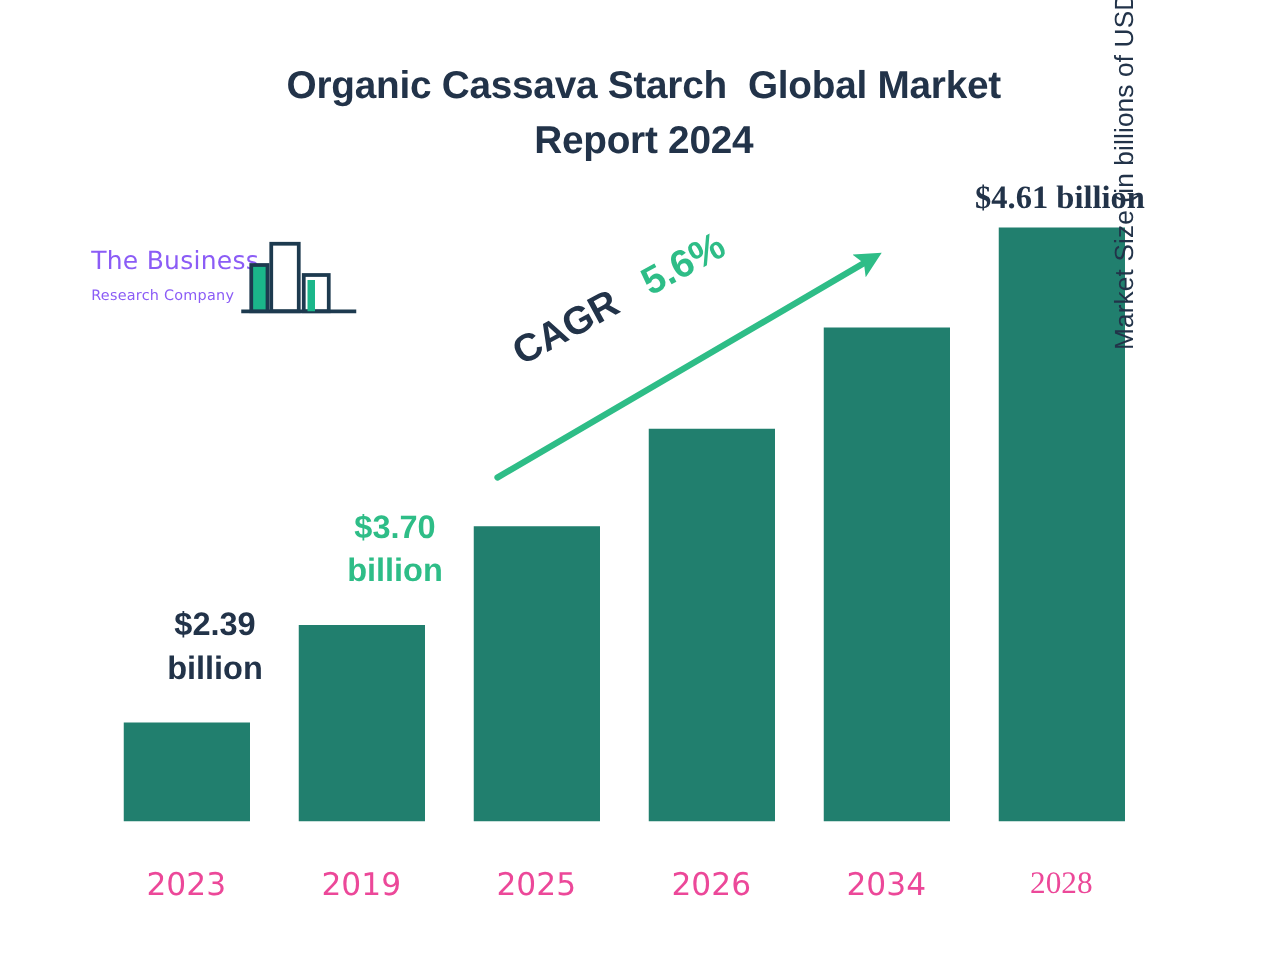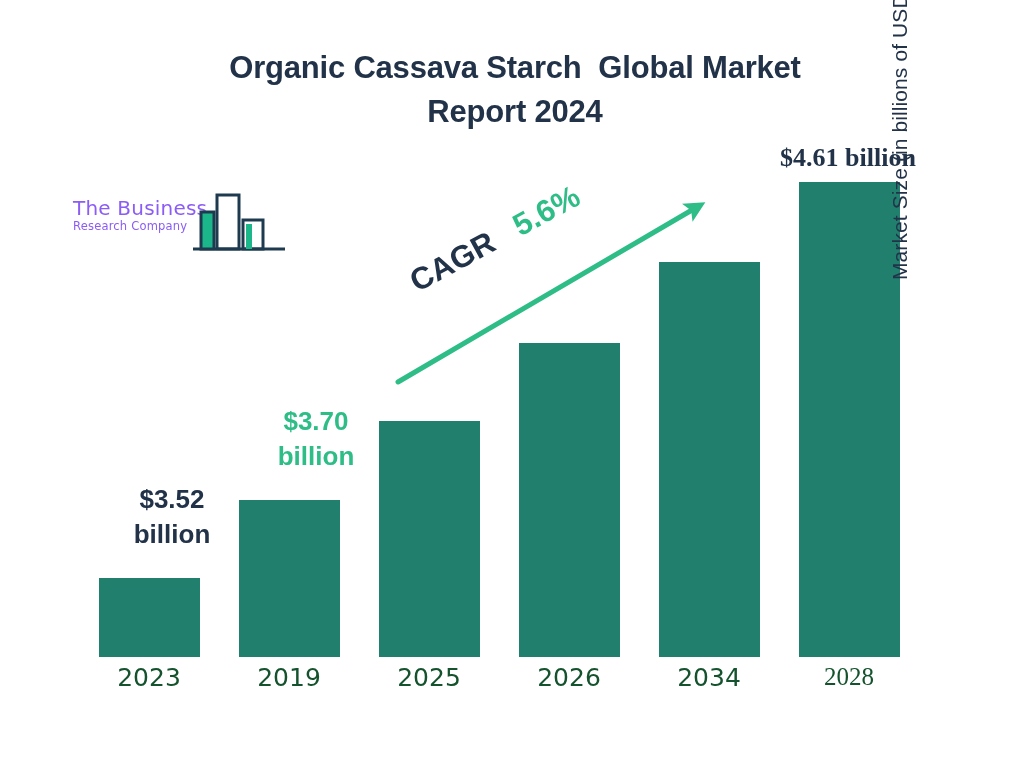--- a/index.html
+++ b/index.html
@@ -55,41 +55,41 @@
     font-family: "DejaVu Sans", sans-serif;
     letter-spacing: 0.2px;
     line-height: 1.05;
     white-space: nowrap;
   }
   #logo-line2 {
     font-size: 11.5px;
     font-family: "DejaVu Sans", sans-serif;
     letter-spacing: 0.2px;
     line-height: 1.2;
-    margin-top: 1px;
+    margin-top: 11px;
     white-space: nowrap;
   }
   #logo-mark {
     position: absolute;
     left: 118px;
     top: 0px;
   }
 
   
   .bar {
     position: absolute;
     background: #217f6e;
   }
   .xtick {
     position: absolute;
-    top: 663px;
+    top: 693px;
     width: 140px;
     text-align: center;
     font-size: 25px;
-    color: #14532d;
+    color: #ec4899;
     font-family: "DejaVu Sans", sans-serif;
   }
   .bar-label {
     position: absolute;
     width: 152px;
     font-size: 26px;
     font-weight: bold;
     line-height: 1.35;
     text-align: center;
   }
@@ -173,21 +173,21 @@
   </div>
 
   <div class="bar" style="left:99px;  top:578px; width:101px; height:79px;"></div>
   <div class="bar" style="left:239px; top:500px; width:101px; height:157px;"></div>
   <div class="bar" style="left:379px; top:421px; width:101px; height:236px;"></div>
   <div class="bar" style="left:519px; top:343px; width:101px; height:314px;"></div>
   <div class="bar" style="left:659px; top:262px; width:101px; height:395px;"></div>
   <div class="bar" style="left:799px; top:182px; width:101px; height:475px;"></div>
 
   <div class="bar-label navy" style="left:96px; top:482px;">
-    <div>$3.52</div>
+    <div>$2.39</div>
     <div>billion</div>
   </div>
 
   <div class="bar-label green" style="left:240px; top:404px;">
     <div>$3.70</div>
     <div>billion</div>
   </div>
 
   <div class="bar-label navy center" style="left:737px; top:140px; width:222px;">
     <div>$4.61 billion</div>

